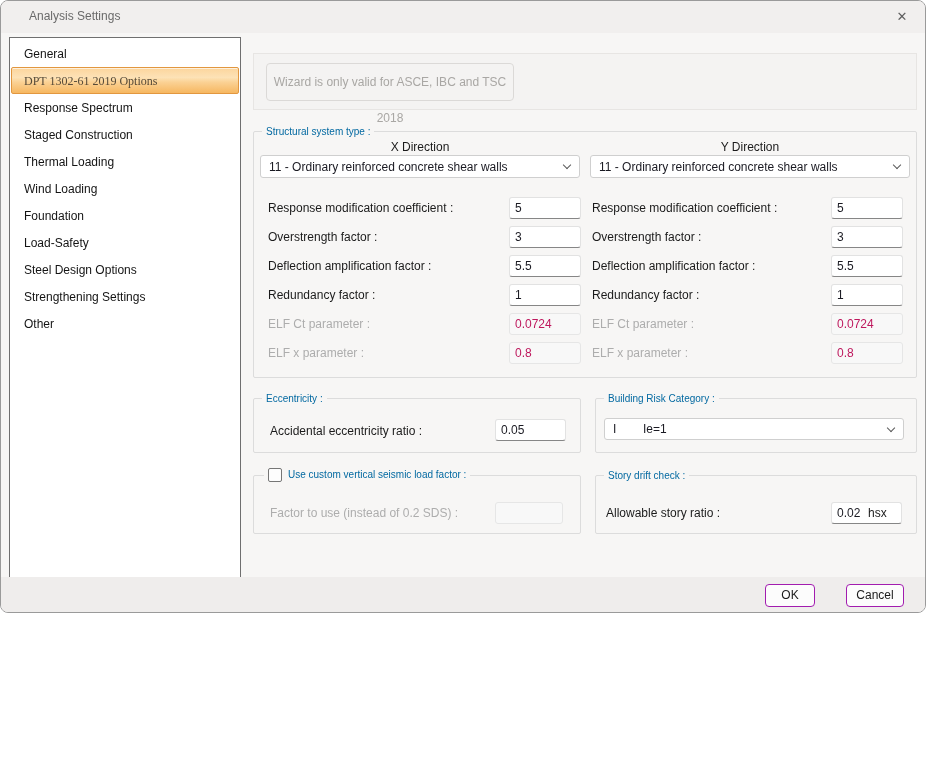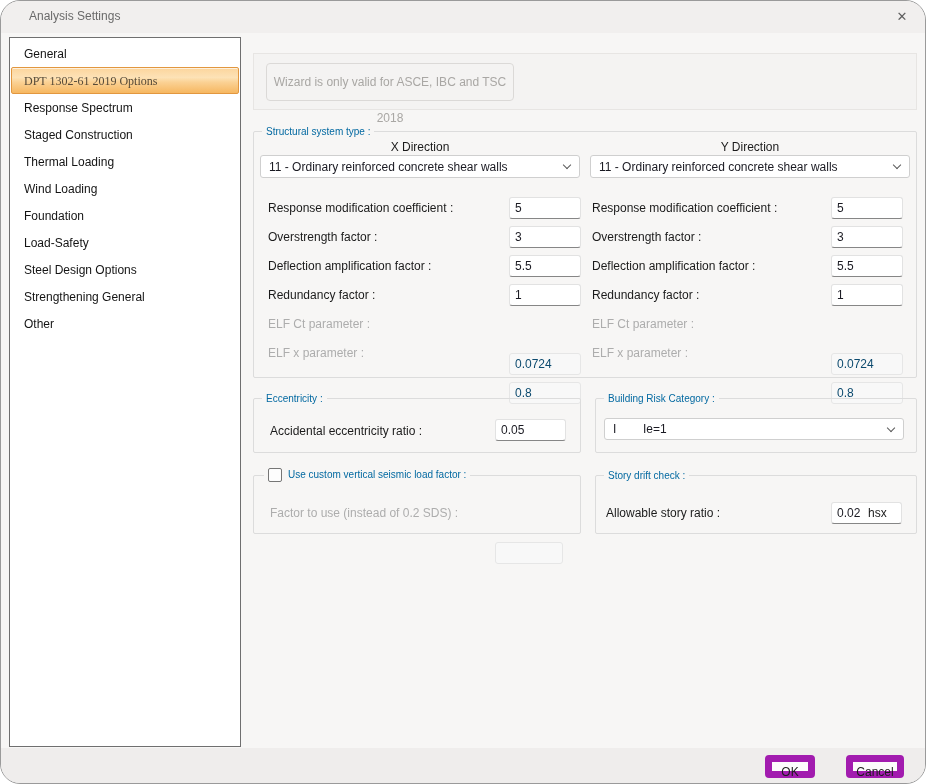--- a/index.html
+++ b/index.html
@@ -1,19 +1,19 @@
 <!DOCTYPE html>
 <html><head>
 <meta charset="utf-8">
 <style>
   html,body { margin:0; padding:0; background:#ffffff; }
   * { box-sizing:border-box; }
   .dialog {
-    position:relative; width:926px; height:784px;
-    border:1px solid #9a9a9a; border-radius:20px; overflow:hidden;
+    position:relative; width:926px; height:613px;
+    border:1px solid #9a9a9a; border-radius:8px; overflow:hidden;
     background:#f7f6f5; font-family:"Liberation Sans", sans-serif;
   }
   .titlebar { position:absolute; left:0; top:0; width:100%; height:32px; background:#f1efee; }
   .title { position:absolute; left:28px; top:8px; font-size:12px; color:#6a6a6a; }
   .close { position:absolute; left:890px; top:6px; width:22px; height:20px; text-align:center;
            line-height:20px; font-size:13px; color:#5f5f5f; cursor:default; }
 
   .sidebar { position:absolute; left:8px; top:36px; width:232px; height:710px;
              background:#ffffff; border:1px solid #6f6f6f; padding-top:2px; }
   .side-item { height:27px; line-height:26px; padding-left:12px; margin:0 1px; font-size:12px;
@@ -36,40 +36,40 @@
          font-size:10px; line-height:15px; color:#0369a1; white-space:nowrap; }
   .capflex { display:flex; align-items:center; gap:6px; top:-9px; }
 
   .colhead { position:absolute; font-size:12px; color:#1b1b1b; text-align:center; }
   .lbl { position:absolute; font-size:12px; color:#1b1b1b; line-height:22px; white-space:nowrap; }
   .lbl.dis { color:#adadad; }
 
   .tb { position:absolute; height:22px; background:#ffffff; border:1px solid #e2e2e2;
         border-bottom:1px solid #868686; border-radius:3px; padding:0 5px;
         font-family:inherit; font-size:12px; color:#1a1a22; outline:none; }
-  .tb.dis { background:#f8f8f8; border:1px solid #e6e6e6; color:#0c4a6e;margin-top:40px; }
+  .tb.dis { background:#f8f8f8; border:1px solid #e6e6e6; color:#be185d; }
 
   .combo { position:absolute; height:23px; background:#ffffff; border:1px solid #cfcfcf;
            border-radius:3px; display:flex; align-items:center; justify-content:space-between;
            padding:0 9px 0 8px; font-size:12px; color:#1a1a22; cursor:default; }
   .combo .txt { white-space:pre; overflow:hidden; }
   .chev { width:6px; height:6px; border-right:1.4px solid #5a5a5a; border-bottom:1.4px solid #5a5a5a;
           transform:rotate(45deg); margin-top:-3px; flex:none; }
 
   .checkbox { width:14px; height:14px; border:1px solid #767676; border-radius:2px;
               background:#fdfdfd; display:inline-block; flex:none; }
 
   .opt { position:absolute; display:flex; align-items:center; gap:7px; height:14px; }
   .radio { width:13px; height:13px; border-radius:50%; flex:none; }
   .radio.off { border:1px solid #767676; background:#ffffff; }
   .radio.on { border:1px solid #0b69b4; background:radial-gradient(circle,#ffffff 0 2.6px,#0b69b4 3px); }
   .opt .olabel { font-size:12px; color:#1b1b1b; white-space:nowrap; }
 
   .footer { position:absolute; left:0; bottom:0; width:100%; height:35px; background:#efedec; }
-  .btn { position:absolute; top:7px; height:23px; background:#fcfcfc; border:7px solid #a21caf;
+  .btn { position:absolute; top:7px; height:23px; background:#fcfcfc; border:1px solid #a21caf;
          border-radius:4px; font-size:12px; color:#1b1b1b; text-align:center; line-height:21px; }
 </style>
 </head>
 <body>
 
 <div class="dialog">
 
   <div class="titlebar">
     <span class="title">Analysis Settings</span>
     <span class="close">✕</span>
@@ -78,21 +78,21 @@
   <div class="sidebar">
     <div class="side-item">General</div>
     <div class="side-item selected">DPT 1302-61 2019 Options</div>
     <div class="side-item">Response Spectrum</div>
     <div class="side-item">Staged Construction</div>
     <div class="side-item">Thermal Loading</div>
     <div class="side-item">Wind Loading</div>
     <div class="side-item">Foundation</div>
     <div class="side-item">Load-Safety</div>
     <div class="side-item">Steel Design Options</div>
-    <div class="side-item">Strengthening General</div>
+    <div class="side-item">Strengthening Settings</div>
     <div class="side-item">Other</div>
   </div>
 
   <div class="panel">
     <div class="wizard-btn">Wizard is only valid for ASCE, IBC and TSC 2018</div>
   </div>
 
   <div class="group" style="left:252px;top:130px;width:664px;height:247px">
     <span class="cap">Structural system type :</span>
 

